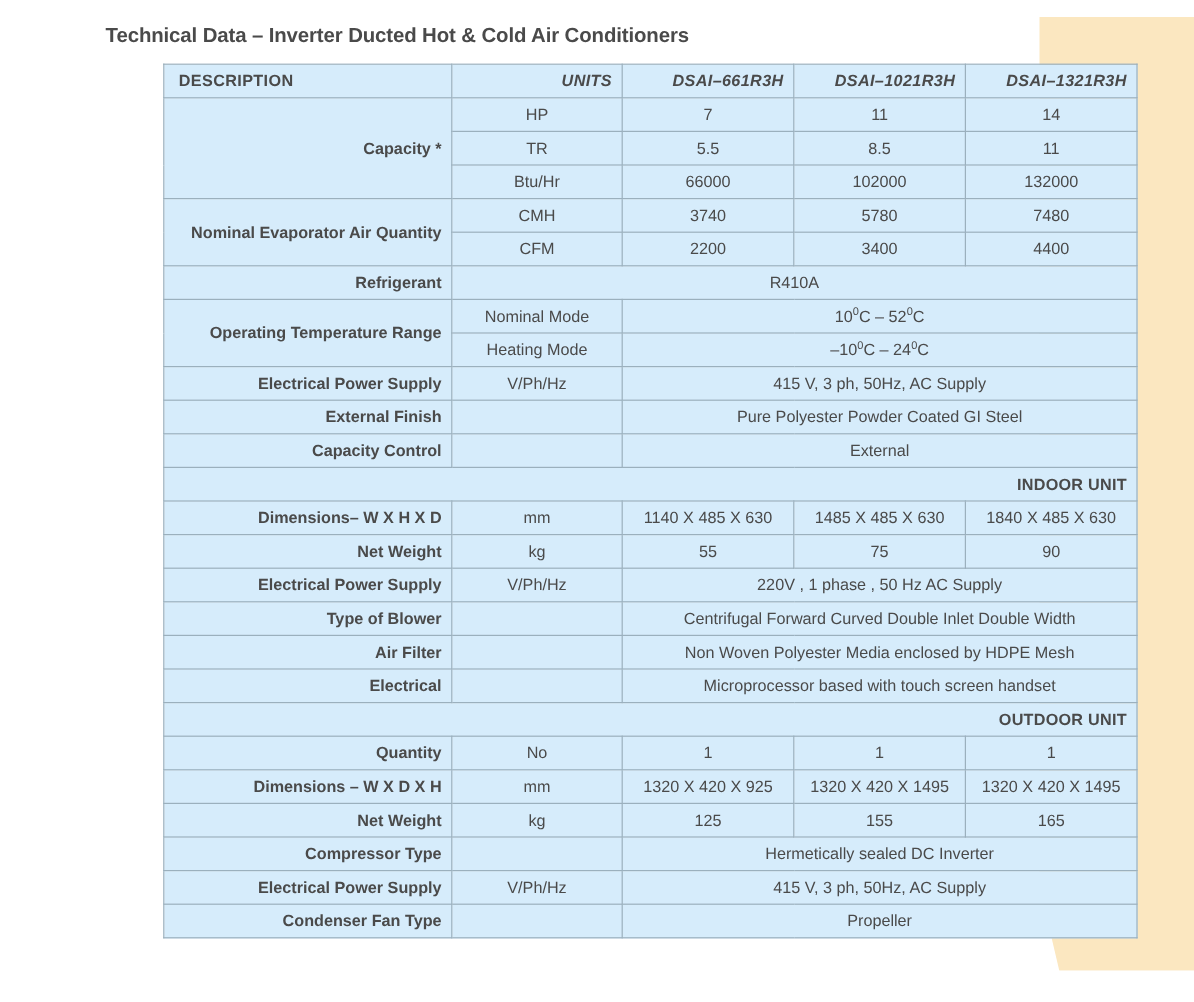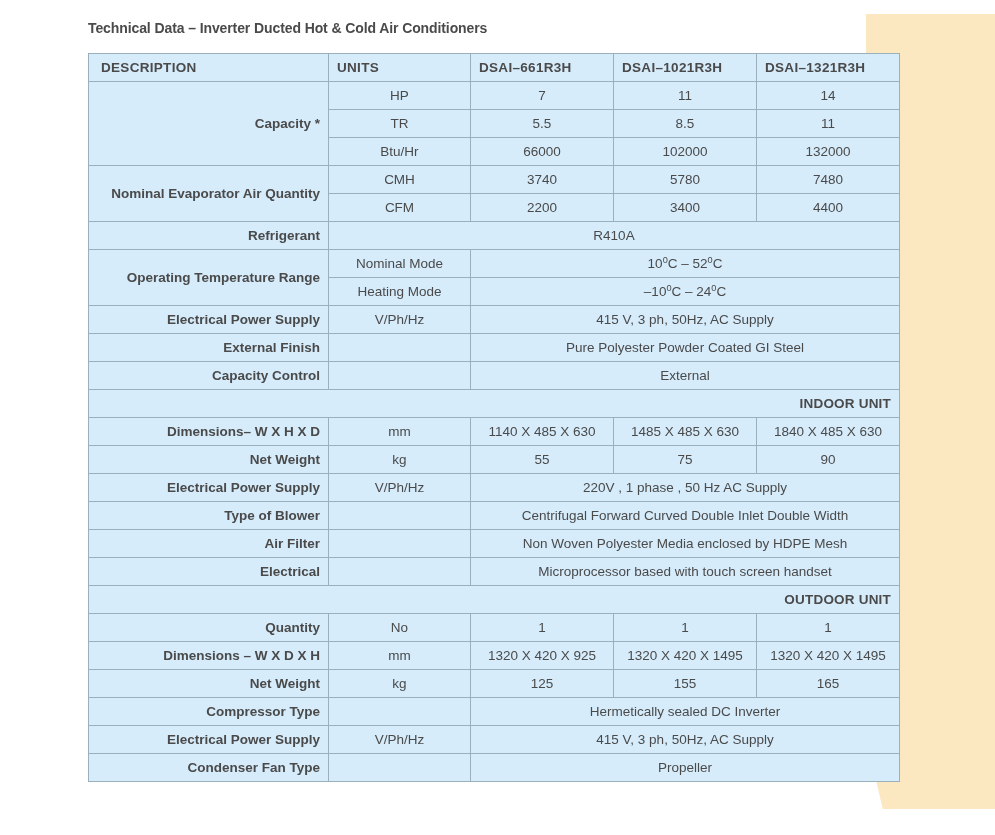--- a/index.html
+++ b/index.html
@@ -24,40 +24,41 @@
     height: 795px;
     background: #fbe7c0;
     clip-path: polygon(0 0, 100% 0, 100% 100%, 13% 100%, 0 91%);
     z-index: 0;
   }
 
   #page-title {
     position: absolute;
     left: 88px;
     top: 20px;
-    font-size: 14px;
+    font-size: 17px;
     font-weight: bold;
     color: #4a4a4a;
     letter-spacing: -0.1px;
     white-space: nowrap;
     z-index: 2;
   }
 
   #spec-table-wrap {
     position: absolute;
     left: 88px;
     top: 53px;
     width: 811px;
     z-index: 2;
   }
 
   table.spec {
     border-collapse: collapse;
     width: 811px;
     table-layout: fixed;
+    margin-left: 48px;
   }
 
   table.spec col.c-desc  { width: 240px; }
   table.spec col.c-unit  { width: 142px; }
   table.spec col.c-m1    { width: 143px; }
   table.spec col.c-m2    { width: 143px; }
   table.spec col.c-m3    { width: 143px; }
 
   table.spec th,
   table.spec td {
@@ -75,21 +76,21 @@
     background: #17ace0;
     color: #ffffff;
     font-weight: bold;
     font-size: 13.5px;
     height: 34px;
     letter-spacing: 0.3px;
     border: 1px solid #17ace0;
     border-bottom: 1px solid #7f8e96;
   }
   thead th.th-desc { text-align: left; padding-left: 12px; }
-  thead th.th-ctr  { text-align: left; }
+  thead th.th-ctr  { text-align: right; font-style: italic; }
   thead th + th { border-left: 1px solid #bfe8f8; }
 
   td.label {
     text-align: right;
     font-weight: bold;
     font-size: 13.5px;
     color: #3f3f3f;
     padding-left: 8px;
   }
   td.sub {

